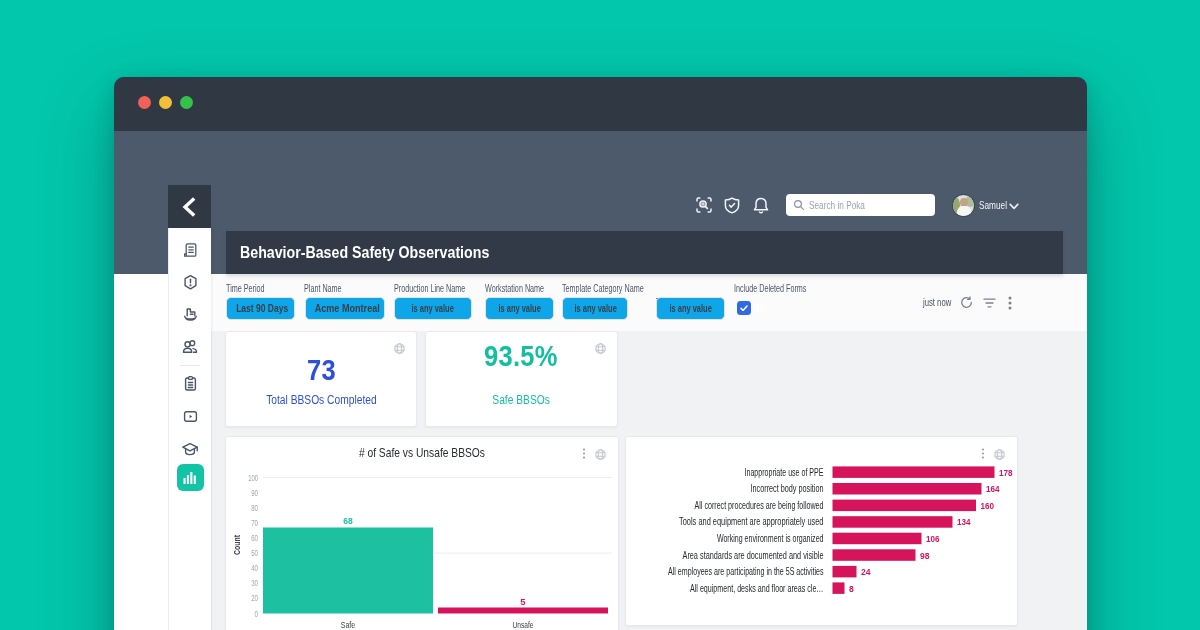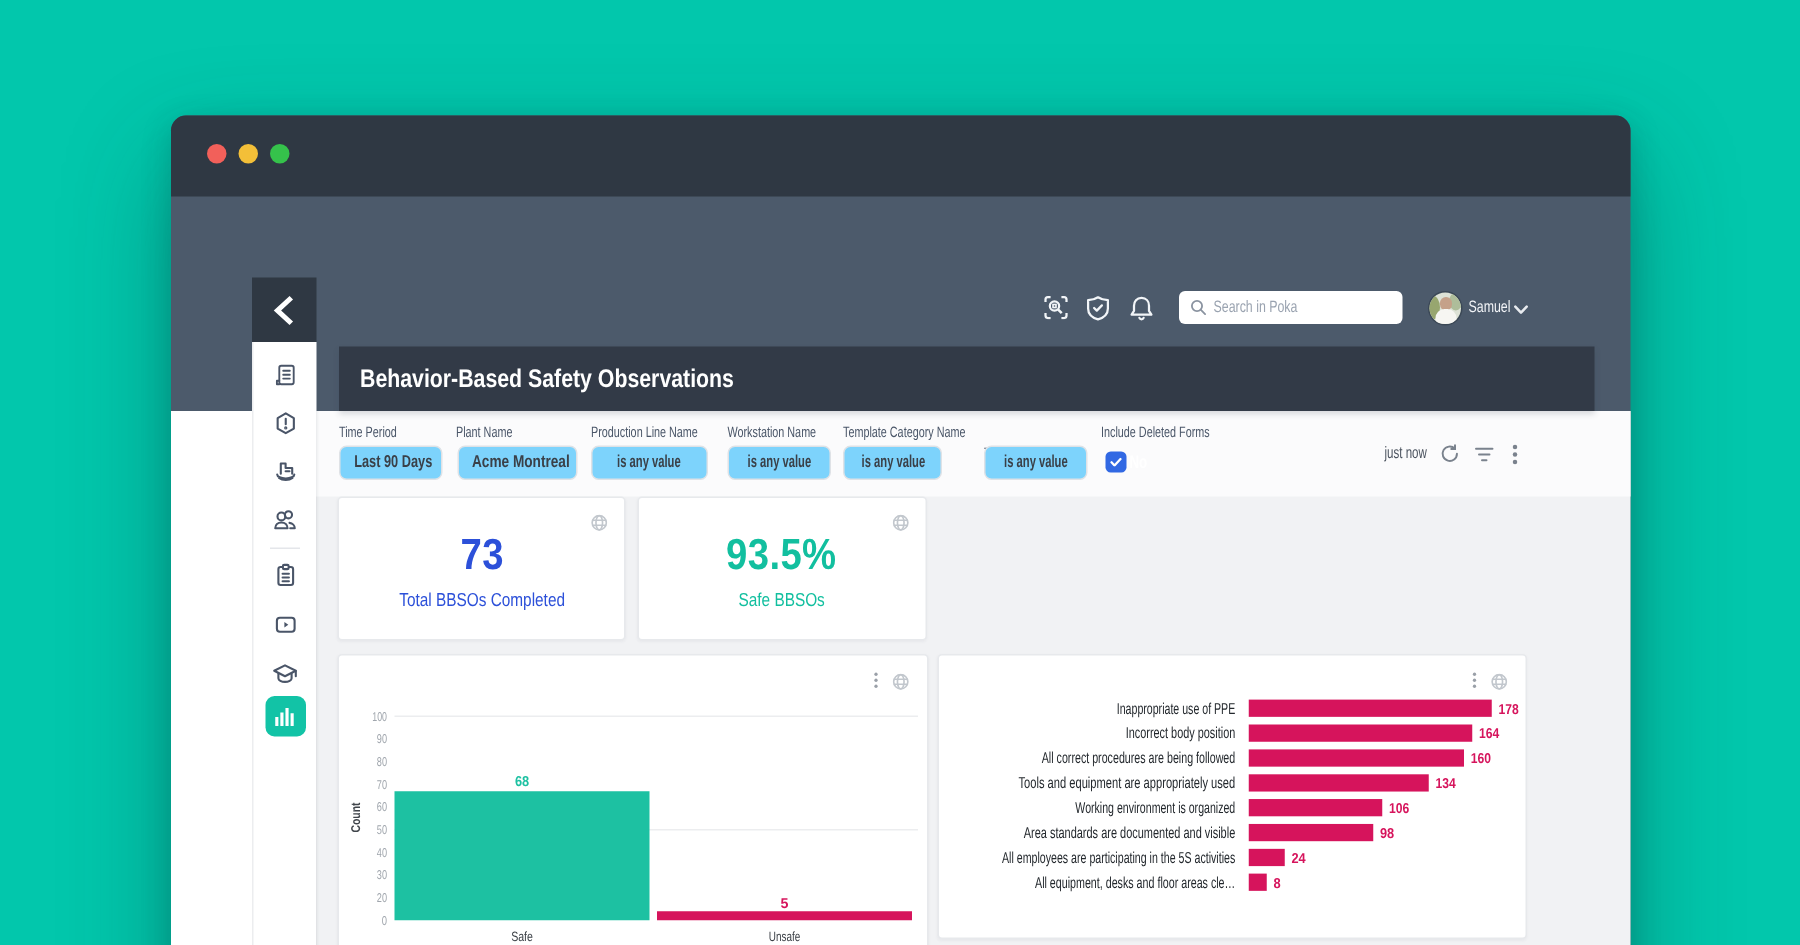--- a/index.html
+++ b/index.html
@@ -19,21 +19,21 @@
   #leftwhite { position:absolute; left:0; top:197px; width:97px; height:403px; background:#FFFFFF; }
   #sidebar { position:absolute; left:54px; top:151px; width:43px; height:449px; background:#fff; border-left:1px solid #ECEDEF; box-shadow:1px 0 2px rgba(40,50,60,.08); }
   #toggle { position:absolute; left:54px; top:108px; width:43px; height:43px; background:#2F3843; }
   .card { position:absolute; background:#fff; border:1px solid #E7E9EC; border-radius:3px; box-shadow:0 1px 2px rgba(50,60,70,.05); }
   .statval2 { width:100%; text-align:center; position:absolute; font-weight:bold; font-size:29px; letter-spacing:.3px; }
   .statlab { width:100%; text-align:center; position:absolute; font-size:12.5px; }
   .c-blue { color:#2C50D9; }
   .c-teal { color:#12BF9F; }
   .c-red  { color:#D6145C; }
   .flabel { position:absolute; font-size:10px; color:#4A5668; white-space:nowrap; }
-  .fbox { position:absolute; height:23px; background:#7dd3fc; border:1px solid #DFE2E6; border-radius:5px;
+  .fbox { position:absolute; height:23px; background:#0ea5e9; border:1px solid #DFE2E6; border-radius:5px;
           font-size:11.5px; color:#3A4048; text-align:center; line-height:21px; font-weight:bold; white-space:nowrap; }
   .fbox span { display:inline-block; transform:scaleX(.65); transform-origin:center; }
   .flabel span { display:inline-block; transform:scaleX(.72); transform-origin:left; white-space:nowrap; }
   .statval2 span { display:inline-block; transform:scaleX(.88); transform-origin:center; }
   .statlab span { display:inline-block; transform:scaleX(.82); transform-origin:center; white-space:nowrap; }
   .ctitle { position:absolute; top:8px; width:100%; text-align:center; font-size:13.5px; color:#262B31; white-space:nowrap; }
   .ctitle span { display:inline-block; transform:scaleX(.76); transform-origin:center; }
   svg { display:block; }
 </style>
 </head>
@@ -179,25 +179,26 @@
       </svg>
     <div class="statval2 c-blue" style="top:22px;"><span>73</span></div>
     <div class="statlab c-blue" style="top:61px;"><span>Total BBSOs Completed</span></div>
   </div>
   <div class="card" style="left:311px; top:254px; width:192.6px; height:96px;">
     <svg style="position:absolute; right:11px; top:10.5px;" width="11" height="11" viewBox="0 0 13 13" fill="none" stroke="#C2C7CD" stroke-width="1.3">
         <circle cx="6.5" cy="6.5" r="5.6"></circle>
         <ellipse cx="6.5" cy="6.5" rx="2.6" ry="5.6"></ellipse>
         <path d="M1 4.5 h11 M1 8.5 h11"></path>
       </svg>
-    <div class="statval2 c-teal" style="top:22px;"><span>93.5%</span></div>
+    <div class="statval2 c-teal" style="top:8px;"><span>93.5%</span></div>
     <div class="statlab c-teal" style="top:61px;"><span>Safe BBSOs</span></div>
   </div>
 
   <div class="card" style="left:111px; top:359px; width:394px; height:241px;">
+    <div class="ctitle"><span># of Safe vs Unsafe BBSOs</span></div>
     <svg style="position:absolute; right:32.5px; top:11px;" width="4" height="11" viewBox="0 0 4 11" fill="#9AA0A8">
         <circle cx="2" cy="1.5" r="1.1"></circle>
         <circle cx="2" cy="5.5" r="1.1"></circle>
         <circle cx="2" cy="9.5" r="1.1"></circle>
       </svg>
     <svg style="position:absolute; right:12px; top:11.5px;" width="11" height="11" viewBox="0 0 13 13" fill="none" stroke="#C2C7CD" stroke-width="1.3">
         <circle cx="6.5" cy="6.5" r="5.6"></circle>
         <ellipse cx="6.5" cy="6.5" rx="2.6" ry="5.6"></ellipse>
         <path d="M1 4.5 h11 M1 8.5 h11"></path>
       </svg>

